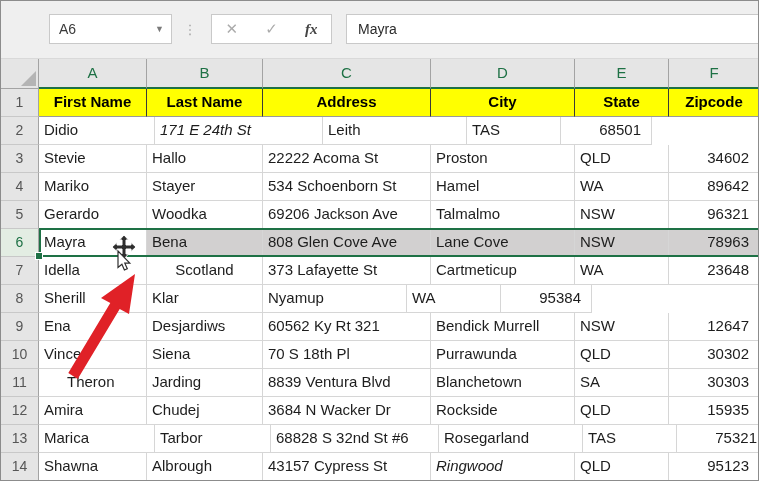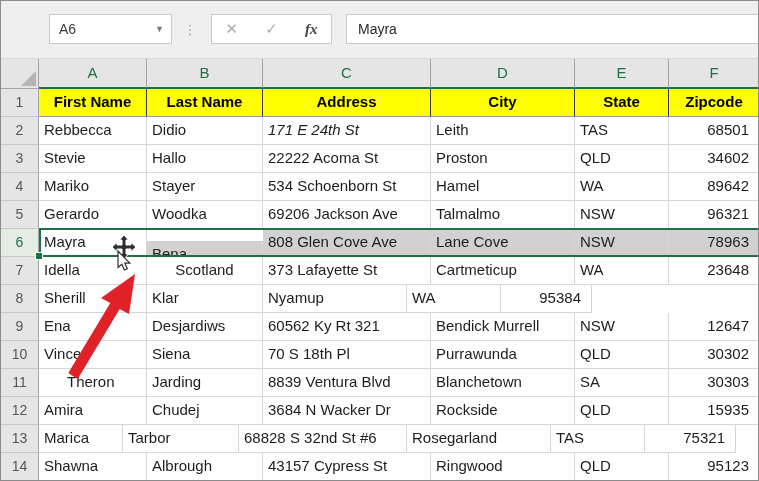--- a/index.html
+++ b/index.html
@@ -112,21 +112,20 @@
         <div class="cell rh" style="width: 38px;">1</div>
         <div class="cell yl" style="width: 108px;">First Name</div>
         <div class="cell yl" style="width: 116px;">Last Name</div>
         <div class="cell yl" style="width: 168px;">Address</div>
         <div class="cell yl" style="width: 144px;">City</div>
         <div class="cell yl" style="width: 94px;">State</div>
         <div class="cell yl" style="width: 91px;">Zipcode</div>
       </div>
       <div class="g-row">
         <div class="cell rh" style="width: 38px;">2</div>
-        <div class="cell " style="width: 108px;">Rebbecca</div>
         <div class="cell " style="width: 116px;">Didio</div>
         <div class="cell " style="width: 168px; font-style: italic;">171 E 24th St</div>
         <div class="cell " style="width: 144px;">Leith</div>
         <div class="cell " style="width: 94px;">TAS</div>
         <div class="cell num" style="width: 91px;">68501</div>
       </div>
       <div class="g-row">
         <div class="cell rh" style="width: 38px;">3</div>
         <div class="cell " style="width: 108px;">Stevie</div>
         <div class="cell " style="width: 116px;">Hallo</div>
@@ -149,21 +148,21 @@
         <div class="cell " style="width: 108px;">Gerardo</div>
         <div class="cell " style="width: 116px;">Woodka</div>
         <div class="cell " style="width: 168px;">69206 Jackson Ave</div>
         <div class="cell " style="width: 144px;">Talmalmo</div>
         <div class="cell " style="width: 94px;">NSW</div>
         <div class="cell num" style="width: 91px;">96321</div>
       </div>
       <div class="g-row">
         <div class="cell rh sel" style="width: 38px;">6</div>
         <div class="cell " style="width: 108px;">Mayra</div>
-        <div class="cell  selfill" style="width: 116px; margin-top: 12px;">Bena</div>
+        <div class="cell  selfill" style="width: 116px;">Bena</div>
         <div class="cell  selfill" style="width: 168px;">808 Glen Cove Ave</div>
         <div class="cell  selfill" style="width: 144px;">Lane Cove</div>
         <div class="cell  selfill" style="width: 94px;">NSW</div>
         <div class="cell num selfill" style="width: 91px;">78963</div>
       </div>
       <div class="g-row">
         <div class="cell rh" style="width: 38px;">7</div>
         <div class="cell " style="width: 108px;">Idella</div>
         <div class="cell " style="width: 116px; text-align: center;">Scotland</div>
         <div class="cell " style="width: 168px;">373 Lafayette St</div>
@@ -210,33 +209,33 @@
         <div class="cell rh" style="width: 38px;">12</div>
         <div class="cell " style="width: 108px;">Amira</div>
         <div class="cell " style="width: 116px;">Chudej</div>
         <div class="cell " style="width: 168px;">3684 N Wacker Dr</div>
         <div class="cell " style="width: 144px;">Rockside</div>
         <div class="cell " style="width: 94px;">QLD</div>
         <div class="cell num" style="width: 91px;">15935</div>
       </div>
       <div class="g-row">
         <div class="cell rh" style="width: 38px;">13</div>
-        <div class="cell " style="width: 84px;">Marica</div>
+        <div class="cell " style="width: 116px;">Marica</div>
         <div class="cell " style="width: 116px;">Tarbor</div>
         <div class="cell " style="width: 168px;">68828 S 32nd St #6</div>
         <div class="cell " style="width: 144px;">Rosegarland</div>
         <div class="cell " style="width: 94px;">TAS</div>
         <div class="cell num" style="width: 91px;">75321</div>
       </div>
       <div class="g-row">
         <div class="cell rh" style="width: 38px;">14</div>
         <div class="cell " style="width: 108px;">Shawna</div>
         <div class="cell " style="width: 116px;">Albrough</div>
         <div class="cell " style="width: 168px;">43157 Cypress St</div>
-        <div class="cell " style="width: 144px;">Ringwood</div>
+        <div class="cell " style="width: 144px; font-style: italic;">Ringwood</div>
         <div class="cell " style="width: 94px;">QLD</div>
         <div class="cell num" style="width: 91px;">95123</div>
       </div>
     </div>
 
   <div class="sel-border"></div>
   <div class="fill-handle"></div>
 
   <svg class="annot" viewBox="0 0 759 481">
     <polygon points="76.7,377.9 118.7,307.9 128,313 134,273 100,297 109.3,302.1 67.3,372.1" fill="#E02127"></polygon>

